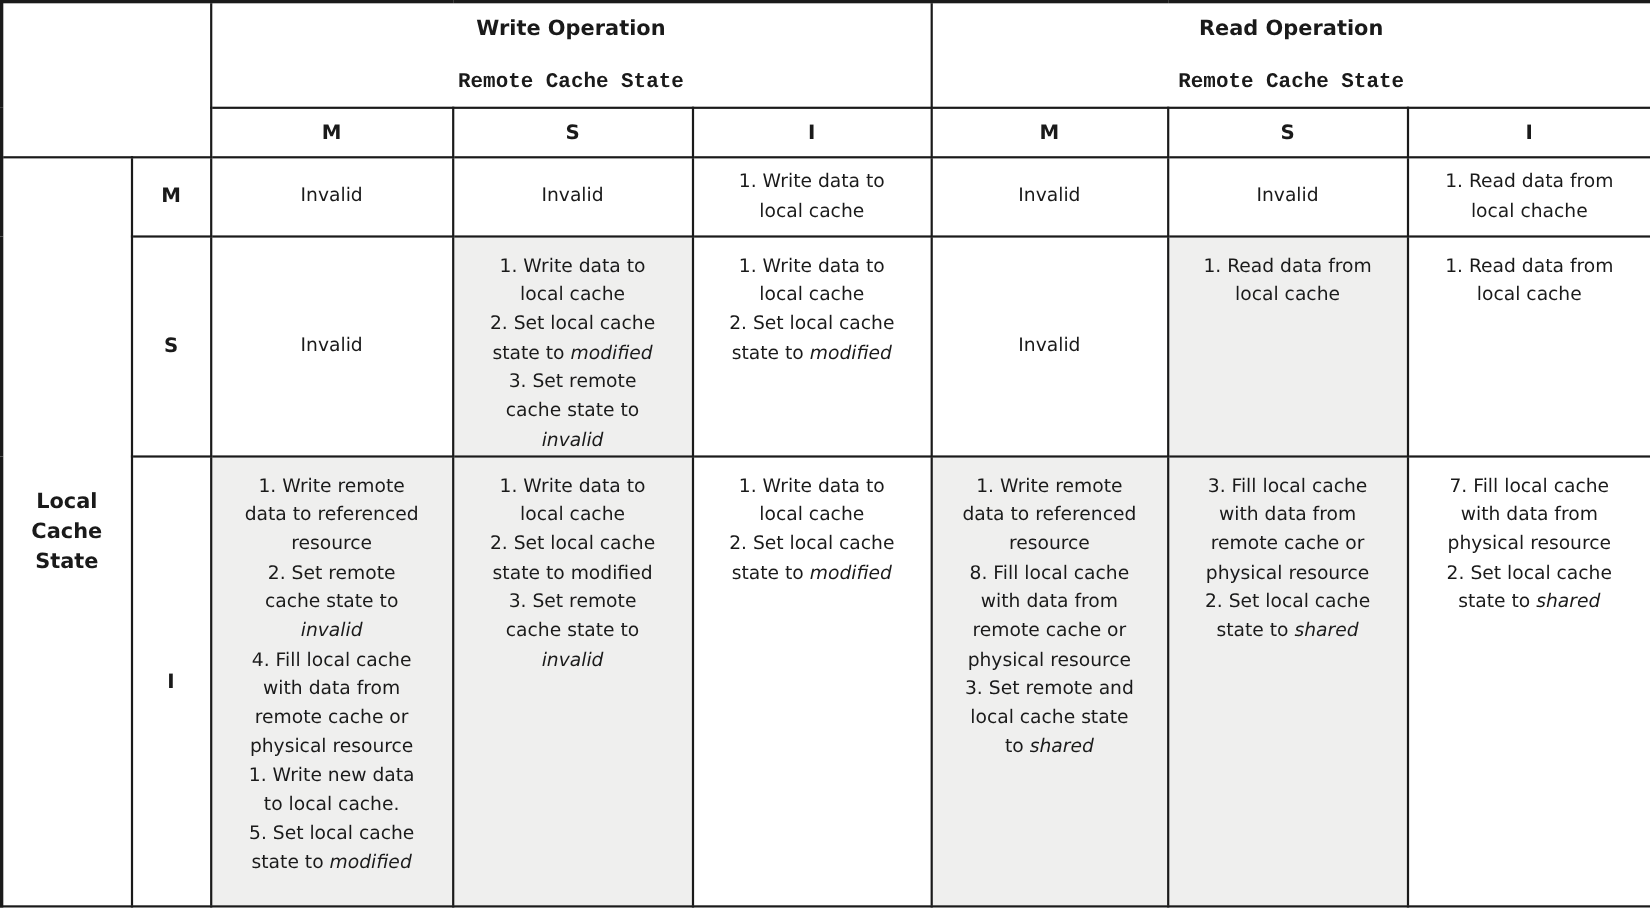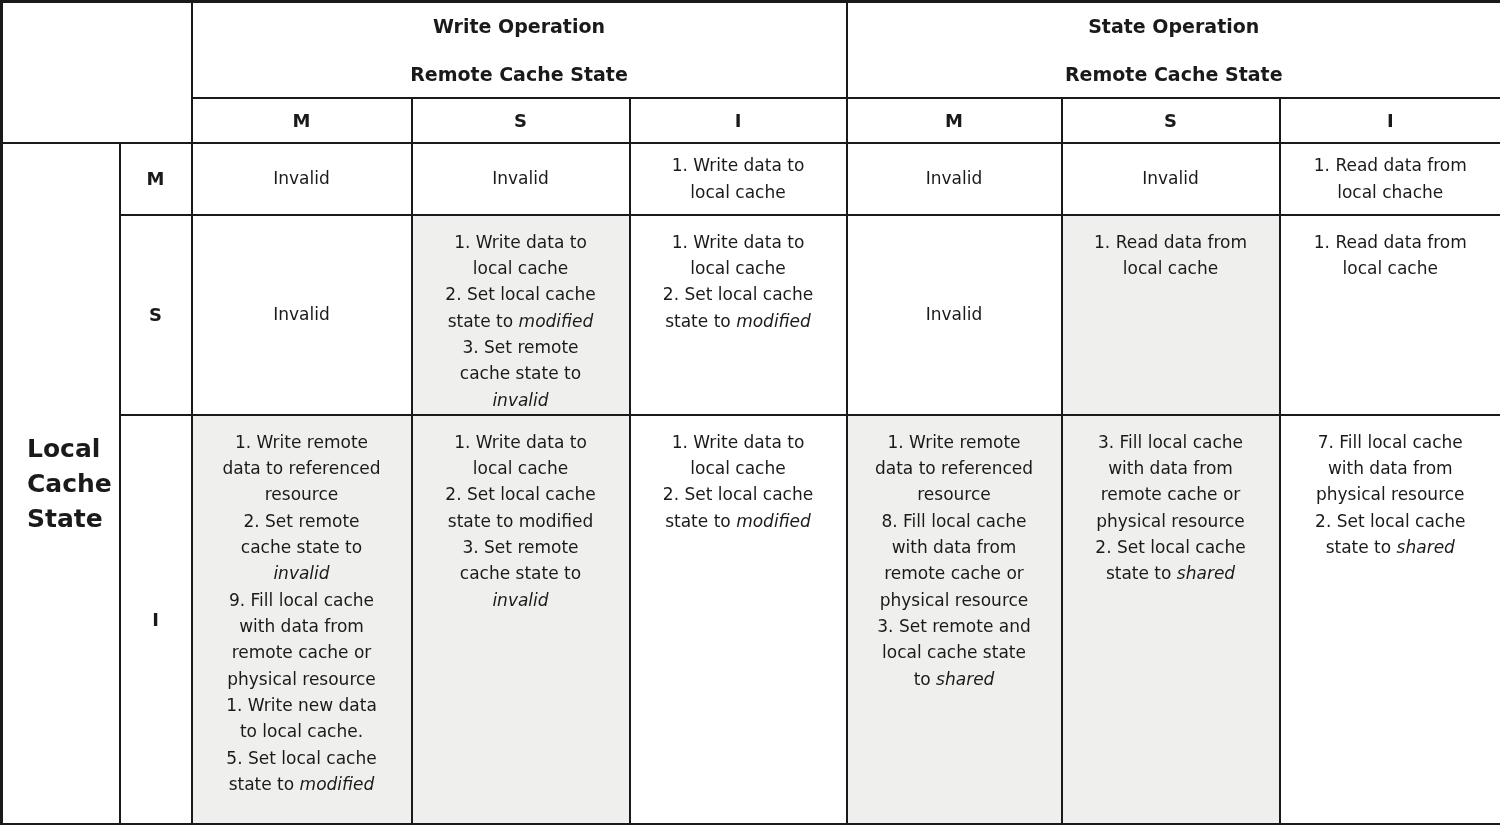--- a/index.html
+++ b/index.html
@@ -26,23 +26,23 @@
     vertical-align:middle;
     overflow:hidden;
   }
   thead tr.op-row{height:96px;}
   thead tr.state-row{height:45px;}
   tbody tr.body-row-0{height:72px;}
   tbody tr.body-row-1{height:200px;}
   tbody tr.body-row-2{height:410px;}
   .op-header{font-weight:bold;font-size:19px;}
   .op-header .op-line{margin:4px 0;}
-  .op-header .op-line + .op-line{margin-top:26px;}
+  .op-header .op-line + .op-line{margin-top:26px;font-family:Liberation Mono, monospace;}
   .state-col-header{font-weight:bold;font-size:18px;}
-  .axis-label{font-weight:bold;font-size:25px;line-height:1.4;padding:0 8px;margin-top:16px;}
+  .axis-label{font-weight:bold;font-size:19px;line-height:1.4;padding:0 8px;margin-top:16px;}
   .row-label{font-weight:bold;font-size:18px;}
   td.cell{font-size:17px;line-height:1.55;}
   td.cell.shaded{background:var(--shaded-bg);}
   td.cell.vtop{vertical-align:top;padding-top:13px;}
   .step{margin:0;}
   .step i{font-style:italic;}
 </style>
 </head>
 <body>
 
@@ -58,21 +58,21 @@
     <col style="width:222px">
   </colgroup>
   <thead>
     <tr class="op-row">
       <th colspan="2" rowspan="2"></th>
       <th colspan="3" class="op-header">
         <div class="op-line">Write Operation</div>
         <div class="op-line">Remote Cache State</div>
       </th>
       <th colspan="3" class="op-header">
-        <div class="op-line">State Operation</div>
+        <div class="op-line">Read Operation</div>
         <div class="op-line">Remote Cache State</div>
       </th>
     </tr>
     <tr class="state-row">
       <th class="state-col-header">M</th>
       <th class="state-col-header">S</th>
       <th class="state-col-header">I</th>
       <th class="state-col-header">M</th>
       <th class="state-col-header">S</th>
       <th class="state-col-header">I</th>
@@ -123,21 +123,21 @@
         </td>
         <td class="cell vtop">
           <div class="step">1. Read data from local cache</div>
         </td>
       </tr>
       <tr class="body-row-2">
         <th class="row-label">I</th>
         <td class="cell shaded vtop">
           <div class="step">1. Write remote data to referenced resource</div>
           <div class="step">2. Set remote cache state to <i>invalid</i></div>
-          <div class="step">9. Fill local cache with data from remote cache or physical resource</div>
+          <div class="step">4. Fill local cache with data from remote cache or physical resource</div>
           <div class="step">1. Write new data to local cache.</div>
           <div class="step">5. Set local cache state to <i>modified</i></div>
         </td>
         <td class="cell shaded vtop">
           <div class="step">1. Write data to local cache</div>
           <div class="step">2. Set local cache state to modified</div>
           <div class="step">3. Set remote cache state to <i>invalid</i></div>
         </td>
         <td class="cell vtop">
           <div class="step">1. Write data to local cache</div>

